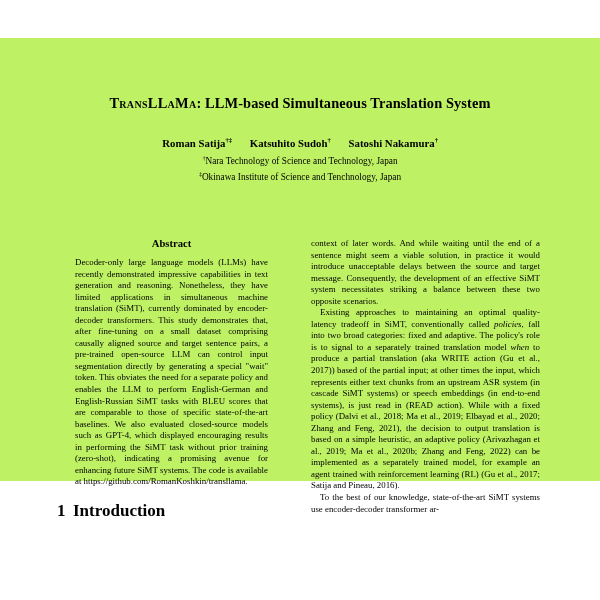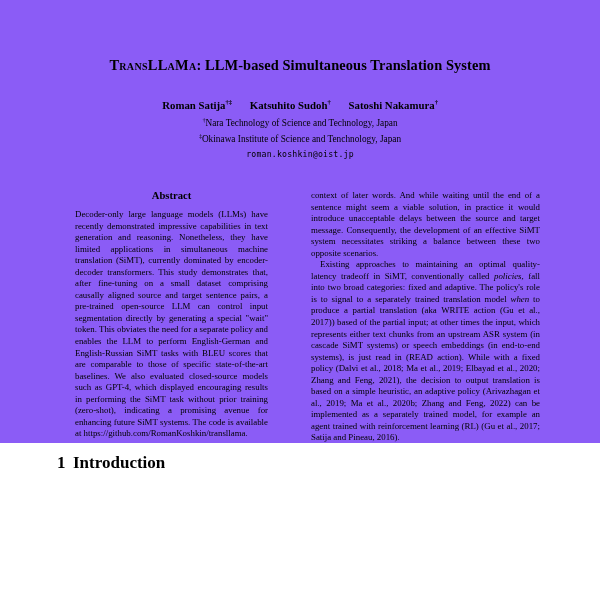--- a/index.html
+++ b/index.html
@@ -12,21 +12,22 @@
     height: 600px;
     overflow: hidden;
     font-family: "Liberation Serif", "DejaVu Serif", serif;
     color: #000000;
     -webkit-font-smoothing: antialiased;
   }
   .page {
     position: relative;
     width: 600px;
     height: 443px;
-    background: #8b5cf6;
+    background: #bef264;
+    margin-top: 38px;
   }
 
   
   .title-block {
     padding-top: 57px;
     text-align: center;
   }
   .paper-title {
     font-size: 14.4px;
     font-weight: bold;
@@ -63,21 +64,21 @@
   .email {
     margin-top: 3px;
     font-family: "DejaVu Sans Mono", "Liberation Mono", monospace;
     font-size: 8.2px;
     letter-spacing: 0.2px;
   }
 
   
   .columns {
     position: absolute;
-    top: 190px;
+    top: 200px;
     left: 0;
     width: 600px;
     display: flex;
     gap: 25px;
     padding: 0 57px;
     box-sizing: border-box;
   }
   .col {
     width: 229px;
     box-sizing: border-box;
@@ -128,21 +129,20 @@
       <span class="smallcaps">TransLLaMa</span><span>: LLM-based Simultaneous Translation System</span>
     </div>
 
     <div class="authors">
       <span class="author"><span>Roman Satija</span><sup>†‡</sup></span><span class="author"><span>Katsuhito Sudoh</span><sup>†</sup></span><span class="author"><span>Satoshi Nakamura</span><sup>†</sup></span>
     </div>
 
     <div class="affil"><sup>†</sup><span>Nara Technology of Science and Technology, Japan</span></div>
     <div class="affil"><sup>‡</sup><span>Okinawa Institute of Science and Tenchnology, Japan</span></div>
 
-    <div class="email">roman.koshkin@oist.jp</div>
   </div>
 
   <div class="columns">
 
     <div class="col">
 
       <div class="abstract-head">Abstract</div>
 
       <div class="abstract-body">
         <p class="para"><span>Decoder-only large language models (LLMs) have recently demonstrated impressive capabilities in text generation and reasoning. Nonetheless, they have limited applications in simultaneous machine translation (SiMT), currently dominated by encoder-decoder transformers. This study demonstrates that, after fine-tuning on a small dataset comprising causally aligned source and target sentence pairs, a pre-trained open-source LLM can control input segmentation directly by generating a special "wait" token. This obviates the need for a separate policy and enables the LLM to perform English-German and English-Russian SiMT tasks with BLEU scores that are comparable to those of specific state-of-the-art baselines. We also evaluated closed-source models such as GPT-4, which displayed encouraging results in performing the SiMT task without prior training (zero-shot), indicating a promising avenue for enhancing future SiMT systems. The code is available at </span><span class="url">https://github.com/RomanKoshkin/transllama.</span></p>
@@ -153,16 +153,17 @@
       </div>
 
     </div>
 
     <div class="col">
 
       <p class="para">context of later words. And while waiting until the end of a sentence might seem a viable solution, in practice it would introduce unacceptable delays between the source and target message. Consequently, the development of an effective SiMT system necessitates striking a balance between these two opposite scenarios.</p>
 
       <p class="para indent"><span>Existing approaches to maintaining an optimal quality-latency tradeoff in SiMT, conventionally called </span><i>policies</i><span>, fall into two broad categories: fixed and adaptive. The policy's role is to signal to a separately trained translation model </span><i>when</i><span> to produce a partial translation (aka WRITE action (Gu et al., 2017)) based of the partial input; at other times the input, which represents either text chunks from an upstream ASR system (in cascade SiMT systems) or speech embeddings (in end-to-end systems), is just read in (READ action). While with a fixed policy (Dalvi et al., 2018; Ma et al., 2019; Elbayad et al., 2020; Zhang and Feng, 2021), the decision to output translation is based on a simple heuristic, an adaptive policy (Arivazhagan et al., 2019; Ma et al., 2020b; Zhang and Feng, 2022) can be implemented as a separately trained model, for example an agent trained with reinforcement learning (RL) (Gu et al., 2017; Satija and Pineau, 2016).</span></p>
 
+      <p class="para indent">To the best of our knowledge, state-of-the-art SiMT systems use encoder-decoder transformer ar-</p>
     </div>
   </div>
 
 </div>
 
 </body></html>

